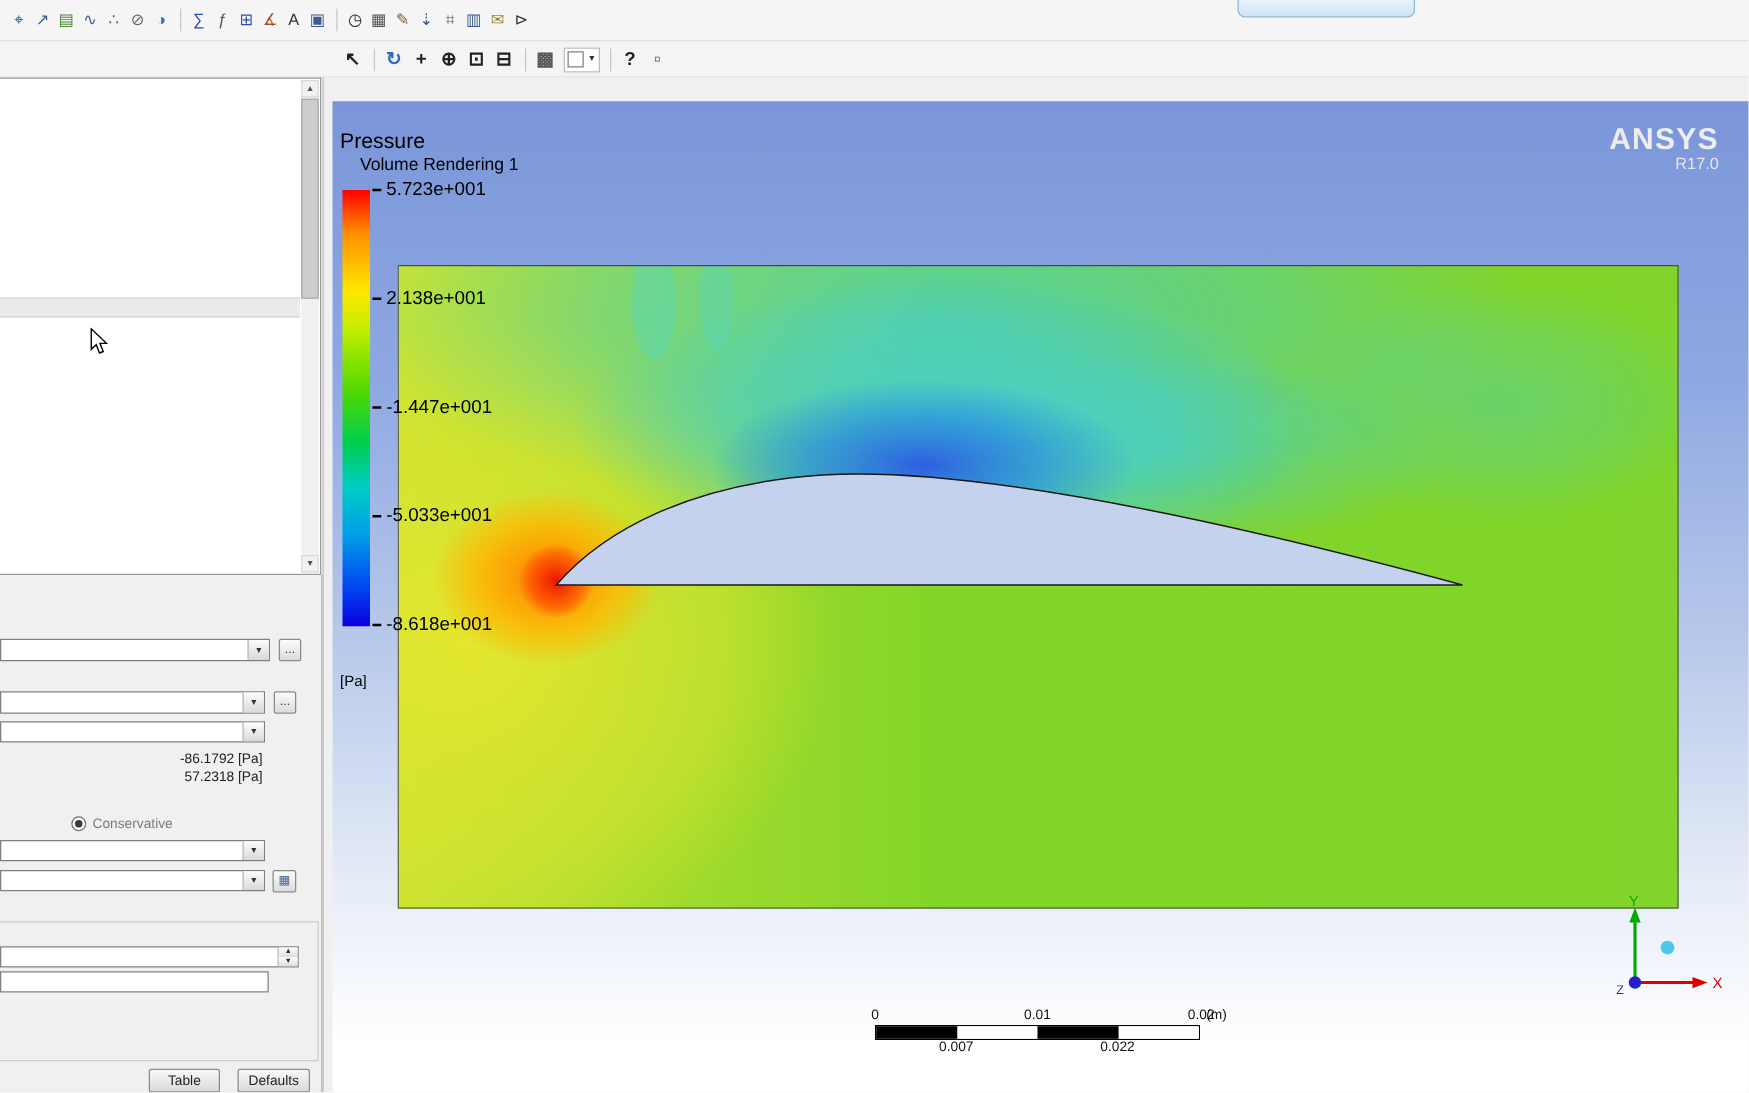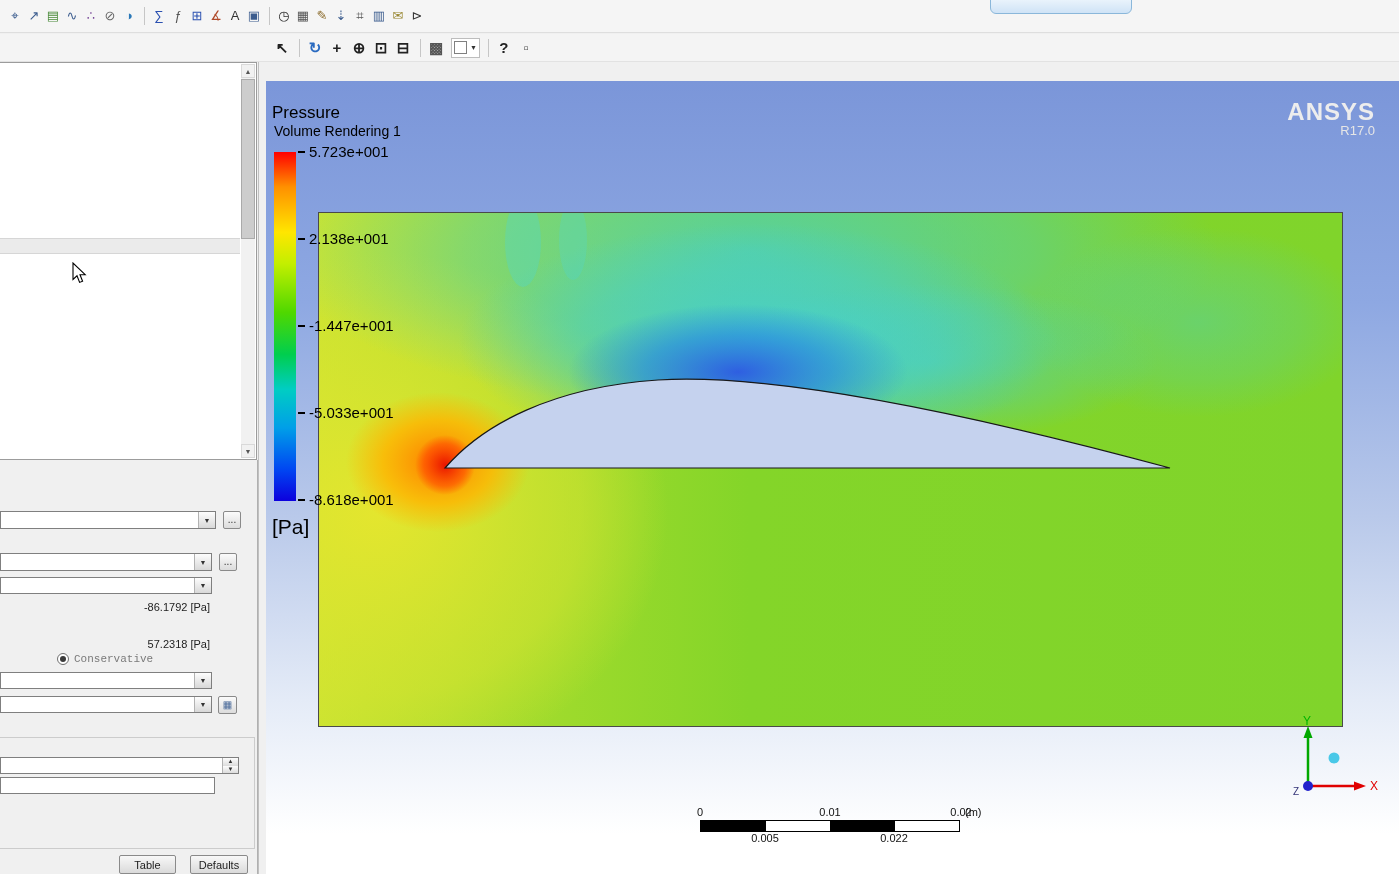--- a/index.html
+++ b/index.html
@@ -59,27 +59,27 @@
                background:linear-gradient(#e3e3e3,#b6b6b6);border-top:1px solid #9a9a9a;
                display:flex;align-items:center;padding-left:8px;box-sizing:border-box;
                font-size:11px;font-weight:bold;color:#1a1a1a;}
   .view-header .caret{font-size:7px;margin-left:6px;color:#222;}
   .viewport{position:absolute;left:266px;top:81px;width:1133px;height:793px;
             background:linear-gradient(180deg,#7b96d9 0%,#8ea8e2 28%,#b9c9ea 55%,#e4ebf7 78%,#ffffff 95%);}
   .contour{position:absolute;left:52px;top:131px;}
 
   .legend{position:absolute;left:6px;top:22px;color:#000;}
   .legend-title{position:absolute;left:0;top:0;font-size:17px;white-space:nowrap;}
-  .legend-subtitle{position:absolute;left:2px;top:20px;font-size:14px;white-space:nowrap;}
+  .legend-subtitle{position:absolute;left:16px;top:20px;font-size:14px;white-space:nowrap;}
   .legend-bar{position:absolute;left:2px;top:49px;width:22px;height:349px;}
   .legend-ticks{position:absolute;left:2px;top:49px;width:150px;height:349px;}
   .ltick{position:absolute;left:22px;height:0;}
   .lline{position:absolute;left:2px;top:-1px;width:7px;height:2px;background:#000;}
   .llabel{position:absolute;left:13px;top:-9px;font-size:15px;white-space:nowrap;}
-  .legend-unit{position:absolute;left:0;top:412px;font-size:21px;}
+  .legend-unit{position:absolute;left:0;top:435px;font-size:12px;}
 
   .ansys-logo{position:absolute;right:24px;top:20px;text-align:right;}
   .ansys-name{font-size:24px;font-weight:bold;color:#ededed;letter-spacing:1px;line-height:22px;}
   .ansys-ver{font-size:13px;color:#e6e6e6;}
 
   .triad{position:absolute;left:1020px;top:635px;}
 
   .ruler{position:absolute;left:434px;top:725px;width:290px;height:46px;font-size:11px;color:#111;}
   .ruler-top{position:absolute;left:0;top:0;width:100%;height:13px;}
   .ruler-bottom{position:absolute;left:0;top:26px;width:100%;height:13px;}
@@ -173,26 +173,26 @@
     <div class="combo" style="top:93px;width:212px;height:18px;">
       <span class="arrow">▼</span>
     </div>
     <div class="mini-btn" style="left:219px;top:93px;width:18px;height:18px;line-height:16px;">...</div>
 
     <div class="combo" style="top:117px;width:212px;height:17px;">
       <span class="arrow">▼</span>
     </div>
 
     <div class="valtext" style="top:141px;">-86.1792 [Pa]</div>
-    <div class="valtext" style="top:178px;padding-left:20px;">57.2318 [Pa]</div>
+    <div class="valtext" style="top:156px;padding-left:20px;">57.2318 [Pa]</div>
 
     <div class="radio" style="left:57px;top:193px;">
         <span class="dot"></span>
       </div>
-    <div class="radio-label" style="left:74px;top:193px;font-family:Liberation Mono, monospace;">Conservative</div>
+    <div class="radio-label" style="left:74px;top:193px;">Conservative</div>
 
     <div class="combo" style="top:212px;width:212px;height:17px;">
       <span class="arrow">▼</span>
     </div>
     <div class="combo" style="top:236px;width:212px;height:17px;">
       <span class="arrow">▼</span>
     </div>
     <div class="mini-btn" style="left:218px;top:236px;width:19px;height:18px;line-height:16px;color:#4a6a9a;">▦</div>
 
     <div class="groupbox"></div>
@@ -315,20 +315,20 @@
           <span class="rlabel" style="left: 261px;">0.02</span>
           <span class="rlabel unit" style="left: 265px;">(m)</span>
         </div>
       <div class="ruler-bar">
           <div class="rseg" style="background: rgb(0, 0, 0);"></div>
           <div class="rseg" style="background: rgb(255, 255, 255);"></div>
           <div class="rseg" style="background: rgb(0, 0, 0);"></div>
           <div class="rseg" style="background: rgb(255, 255, 255);"></div>
         </div>
       <div class="ruler-bottom">
-          <span class="rlabel" style="left: 65px;">0.005</span>
+          <span class="rlabel" style="left: 65px;">0.007</span>
           <span class="rlabel" style="left: 194px;">0.022</span>
         </div>
     </div>
   </div>
 
 
 </div>
 
 </body></html>

